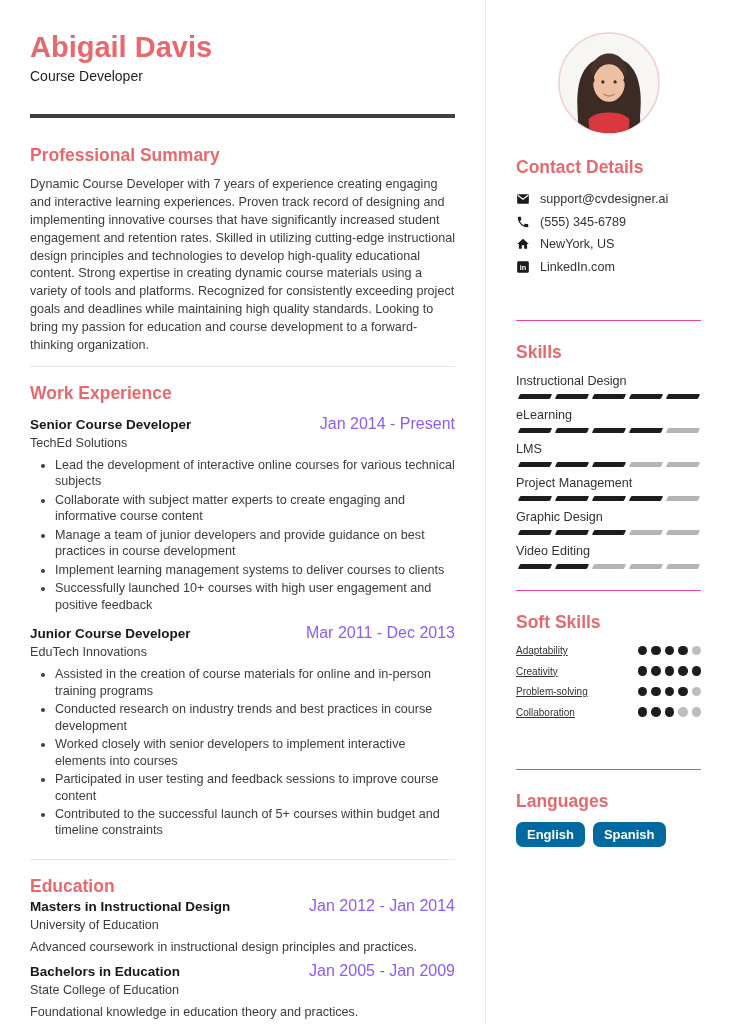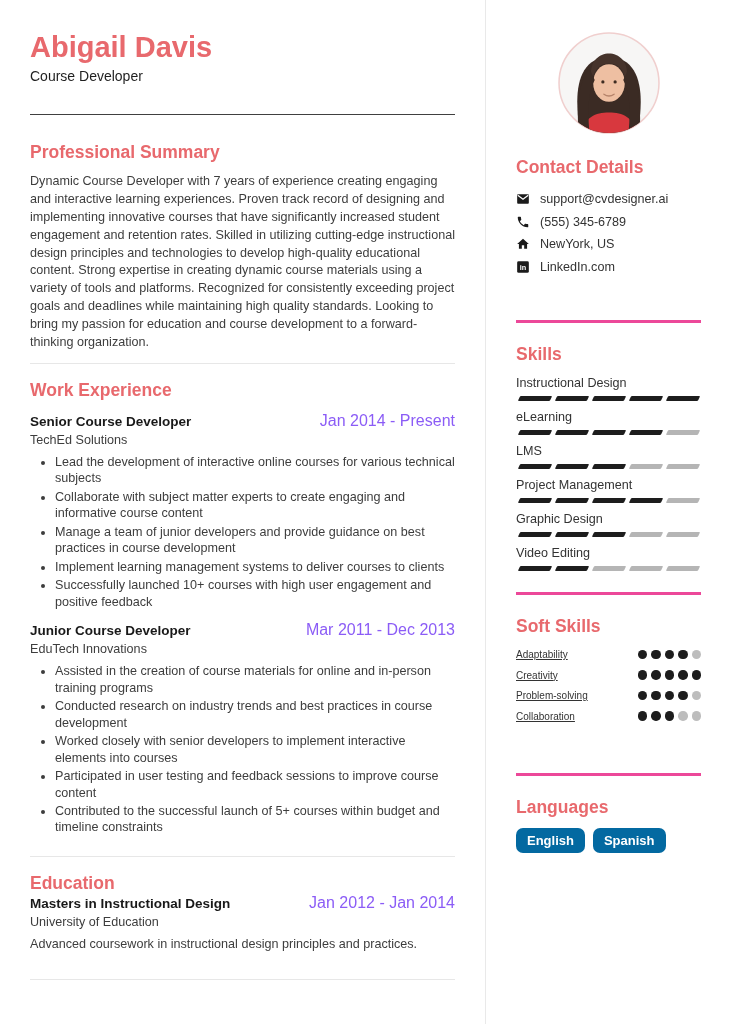--- a/index.html
+++ b/index.html
@@ -7,21 +7,21 @@
   body {
     width: 730px; height: 1024px; background: #ffffff; position: relative; overflow: hidden;
     font-family: "Liberation Sans", sans-serif; -webkit-font-smoothing: antialiased;
   }
   .divider { position: absolute; left: 485px; top: 0; width: 1px; height: 100%; background: #e9e9e9; }
   .left-col  { position: absolute; left: 30px;  top: 0; width: 425px; }
   .right-col { position: absolute; left: 516px; top: 0; width: 185px; }
 
   h1 { margin: 0; font-size: 29px; line-height: 32px; font-weight: 700; color: #e8696d; }
   .subtitle { font-size: 14px; color: #1f1f1f; margin-top: 5px; }
-  .header { padding-top: 31px; padding-bottom: 30px; border-bottom: 1px solid #404040; }
+  .header { padding-top: 31px; padding-bottom: 30px; border-bottom: 4px solid #404040; }
 
   h2 { margin: 0; font-size: 17.5px; font-weight: 700; color: #e8696d; }
 
   .section { border-bottom: 1px solid #e7e7e7; }
   .sec-summary { padding-top: 27px; padding-bottom: 11px; }
   .sec-work    { padding-top: 16px; padding-bottom: 14px; }
   .sec-edu     { padding-top: 16px; padding-bottom: 20px; }
 
   .summary-text { margin: 10px 0 0; font-size: 12.6px; line-height: 1.42; color: #3d3d3d; }
 
@@ -31,21 +31,21 @@
   .entry-dates { font-size: 16px; color: #8b5cf6; white-space: nowrap; }
   .entry-sub { font-size: 12.6px; color: #3d3d3d; margin-top: 3px; }
   .bullets { margin: 7px 0 6px; padding-left: 25px; }
   .bullets li { font-size: 12.6px; line-height: 1.31; color: #3d3d3d; margin-bottom: 2px; }
 
   .edu { margin-bottom: 8px; }
   .edu-desc { font-size: 12.6px; color: #3d3d3d; margin-top: 8px; }
 
   .avatar { width: 102px; height: 102px; margin: 32px auto 0; border-radius: 50%; }
 
-  .rsection { border-bottom: 3px solid #ec4899; }
+  .rsection { border-bottom: 1px solid #ec4899; }
   .sec-contact { padding-top: 23px; padding-bottom: 38px; }
   .sec-skills  { padding-top: 21px; padding-bottom: 12px; }
   .sec-soft    { padding-top: 21px; padding-bottom: 42px; }
   .sec-lang    { padding-top: 21px; border-bottom: none; }
   .sec-contact h2 { margin-bottom: 14px; }
   .sec-skills h2 { margin-bottom: 11px; }
   .sec-soft h2 { margin-bottom: 12px; }
 
   .contact-item { display: flex; align-items: center; margin-bottom: 8.5px; }
   .cicon { width: 14px; height: 14px; margin-right: 10px; display: inline-flex; flex: 0 0 14px; }
@@ -120,20 +120,28 @@
   <section class="section sec-edu">
     <h2>Education</h2>
     <div id="edu">
   <div class="edu">
     <div class="entry-head">
       <span class="entry-title">Masters in Instructional Design</span>
       <span class="entry-dates">Jan 2012 - Jan 2014</span>
     </div>
     <div class="entry-sub">University of Education</div>
     <div class="edu-desc">Advanced coursework in instructional design principles and practices.</div>
+  </div>
+  <div class="edu">
+    <div class="entry-head">
+      <span class="entry-title">Bachelors in Education</span>
+      <span class="entry-dates">Jan 2005 - Jan 2009</span>
+    </div>
+    <div class="entry-sub">State College of Education</div>
+    <div class="edu-desc">Foundational knowledge in education theory and practices.</div>
   </div>
       </div>
   </section>
 </div>
 
 <div class="right-col">
   <div class="avatar">
     <svg viewBox="0 0 100 100" width="102" height="102">
       <defs>
           <clipPath id="avclip">

